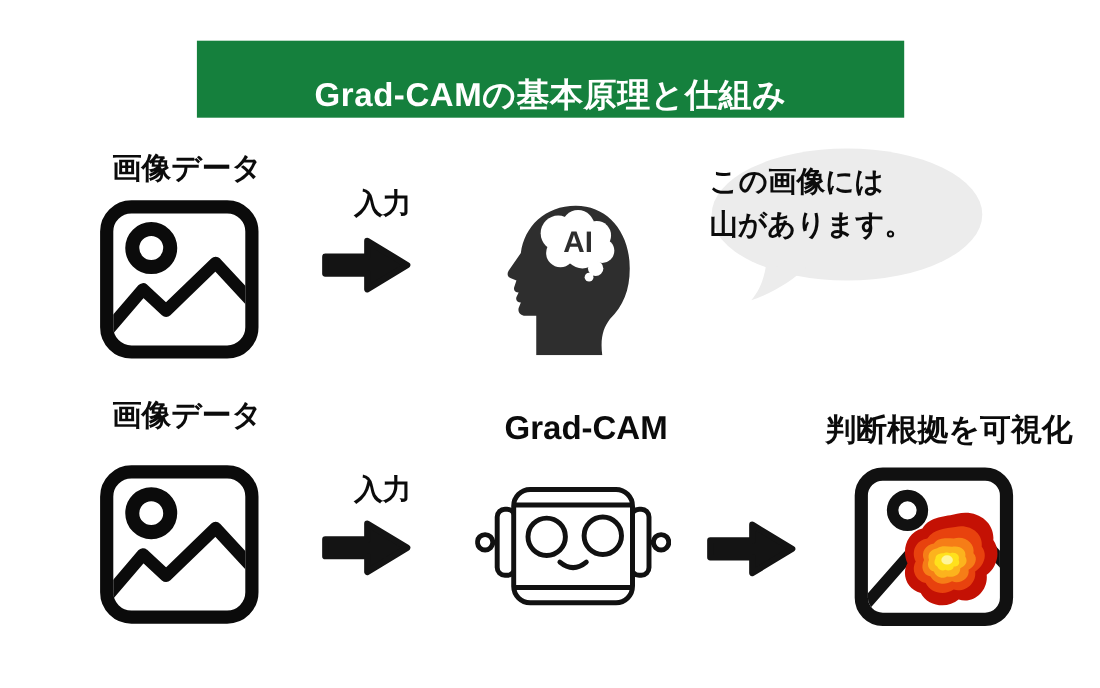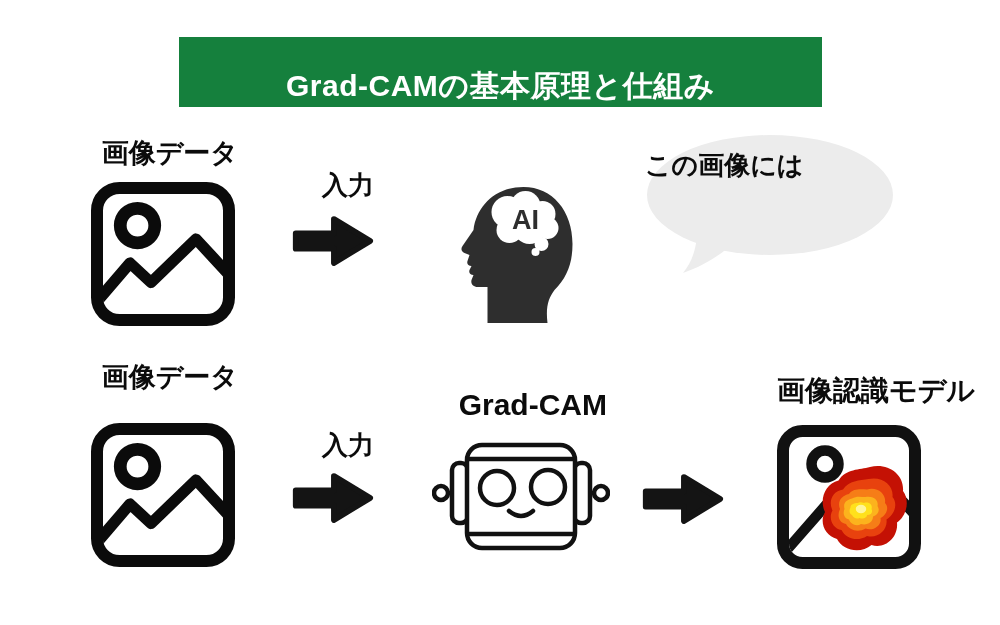--- a/index.html
+++ b/index.html
@@ -12,21 +12,21 @@
     left:179px;top:37px;width:643px;height:70px;background:#15803d;
     display:flex;align-items:flex-end;justify-content:center;
   }
   .banner-title{color:#ffffff;font-size:30px;font-weight:bold;letter-spacing:0.5px;}
   .lbl{font-weight:bold;font-size:27px;white-space:nowrap;text-align:right;}
   .lbl-img1{left:88px;top:135px;width:150px;}
   .lbl-in1 {left:290px;top:168px;width:84px;font-size:26px;}
   .lbl-model{left:412px;top:133px;width:225px;font-size:28px;}
   .lbl-img2{left:88px;top:359px;width:150px;}
   .lbl-in2 {left:290px;top:428px;width:84px;font-size:26px;}
-  .lbl-gradcam{left:445px;top:388px;width:162px;font-size:30px;}
+  .lbl-gradcam{left:445px;top:373px;width:162px;font-size:30px;}
   .lbl-result{left:725px;top:372px;width:250px;font-size:28px;}
   .bubble-text{
     left:645px;top:146px;width:250px;
     font-weight:bold;font-size:26px;line-height:39px;
   }
   svg{display:block;}
 </style>
 </head>
 <body>
 
@@ -78,20 +78,21 @@
   </div>
 
   <div class="abs" style="left:645px;top:133px;">
     <svg width="250" height="152" viewBox="0 0 250 152">
       <ellipse cx="125" cy="62" rx="123" ry="60" fill="#ececec"></ellipse>
       <path d="M 52 104 C 50 120 46 130 38 140 C 58 133 76 122 88 110 C 74 114 60 110 52 104 Z" fill="#ececec"></path>
     </svg>
   </div>
   <div class="abs bubble-text">
     <div>この画像には</div>
+    <div>山があります。</div>
   </div>
 
   <div class="abs lbl lbl-img2">画像データ</div>
   <div class="abs" style="left:88px;top:420px;">
     <svg width="150" height="150" viewBox="0 0 100 100">
       <defs>
           <clipPath id="clipB">
             <rect x="10" y="10" width="80" height="80" rx="10"></rect>
           </clipPath>
         </defs>
@@ -127,21 +128,21 @@
       <path d="M 77 69 Q 89 79 101 69" fill="none" stroke="#111111" stroke-width="4.5" stroke-linecap="round"></path>
     </svg>
   </div>
 
   <div class="abs" style="left:640px;top:471px;">
     <svg width="84" height="56" viewBox="0 0 88 56">
       <path d="M 6 20 L 46 20 L 46 5 L 84 28 L 46 51 L 46 36 L 6 36 Z" fill="#141414" stroke="#141414" stroke-width="6" stroke-linejoin="round" stroke-linecap="round"></path>
     </svg>
   </div>
 
-  <div class="abs lbl lbl-result">画像認識モデル</div>
+  <div class="abs lbl lbl-result">判断根拠を可視化</div>
   <div class="abs" style="left:773px;top:422px;">
     <svg width="152" height="150" viewBox="0 0 100 100">
       <defs>
           <clipPath id="clipC">
             <rect x="10" y="10" width="80" height="80" rx="9"></rect>
           </clipPath>
         </defs>
       <rect x="6" y="6" width="88" height="88" rx="13" fill="#ffffff" stroke="#111111" stroke-width="8"></rect>
       <circle cx="34" cy="28" r="9" fill="none" stroke="#111111" stroke-width="7"></circle>
       <polyline points="7,87 35,55 47,66 72,38 96,64" fill="none" stroke="#111111" stroke-width="7" stroke-linecap="round" stroke-linejoin="round" clip-path="url(#clipC)"></polyline>

